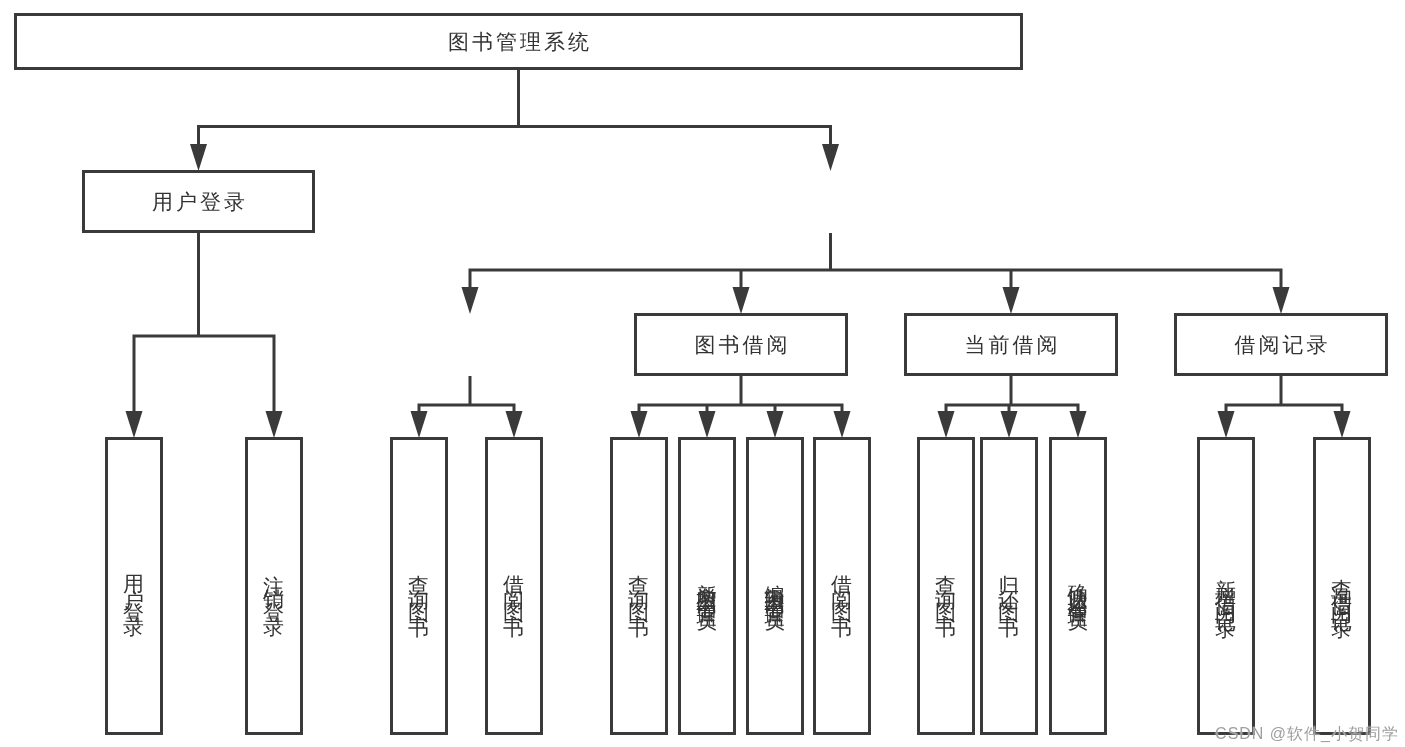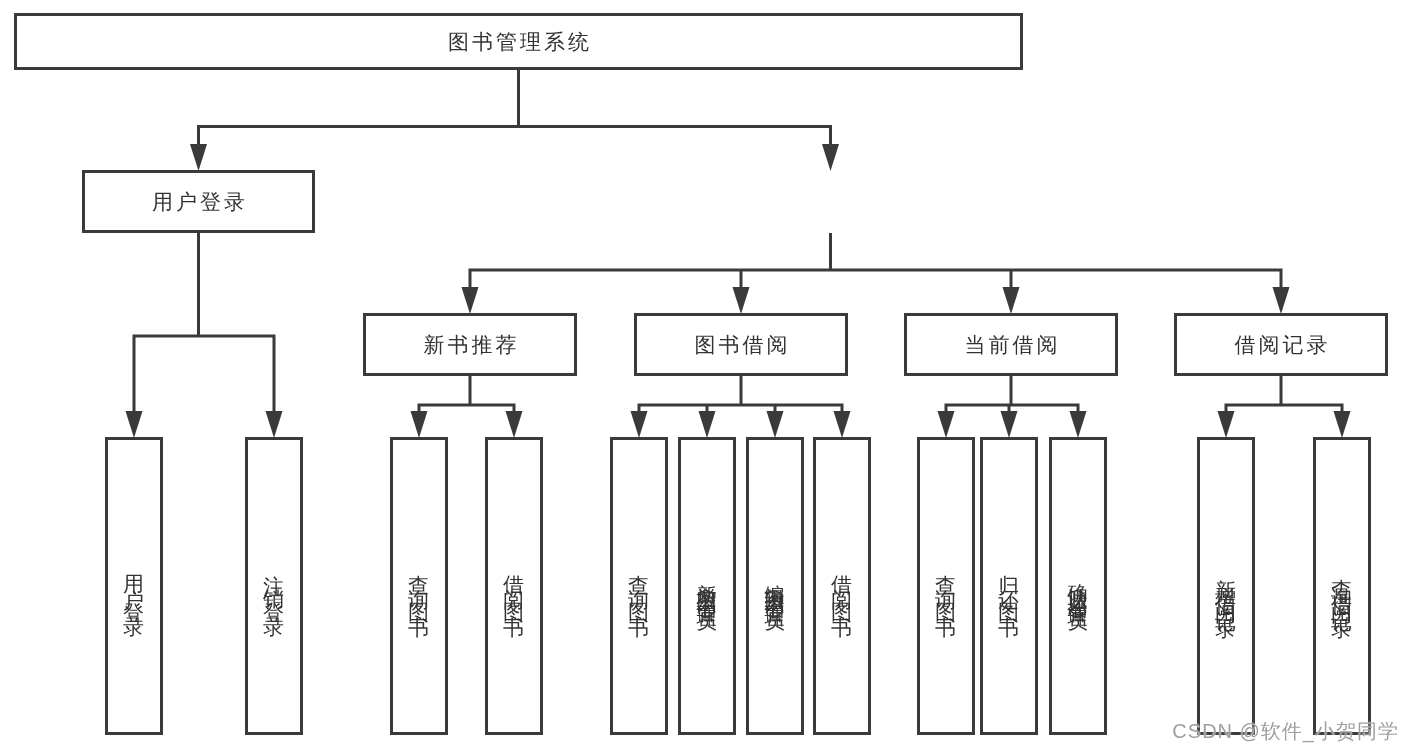--- a/index.html
+++ b/index.html
@@ -35,21 +35,21 @@
     text-orientation:upright;
     letter-spacing:14px;
     line-height:1;
     white-space:nowrap;
   }
   .leaf .vtext.vs-tight{letter-spacing:8px;}
   .leaf .vtext.vs-tighter{letter-spacing:4px;font-size:20px;}
   .watermark{
     position:absolute;
     right:6px;bottom:2px;
-    font-size:20px;
+    font-size:16px;
     letter-spacing:1px;
     color:var(--watermark);
     text-shadow:0 0 2px #fff;
     white-space:nowrap;
     z-index:5;
     text-align:center;
   }
 </style>
 </head>
 <body>
@@ -99,23 +99,20 @@
   </svg>
 
   <div class="node" style="left:14px;top:13px;width:1009px;height:57px">
     <span class="hlabel">图书管理系统</span>
   </div>
 
   <div class="node" style="left:82px;top:170px;width:233px;height:63px">
     <span class="hlabel">用户登录</span>
   </div>
 
-  <div class="node" style="left:363px;top:313px;width:214px;height:63px">
-    <span class="hlabel">新书推荐</span>
-  </div>
   <div class="node" style="left:904px;top:313px;width:214px;height:63px">
     <span class="hlabel">当前借阅</span>
   </div>
   <div class="node" style="left:634px;top:313px;width:214px;height:63px">
     <span class="hlabel">图书借阅</span>
   </div>
   <div class="node" style="left:1174px;top:313px;width:214px;height:63px">
     <span class="hlabel">借阅记录</span>
   </div>
 

